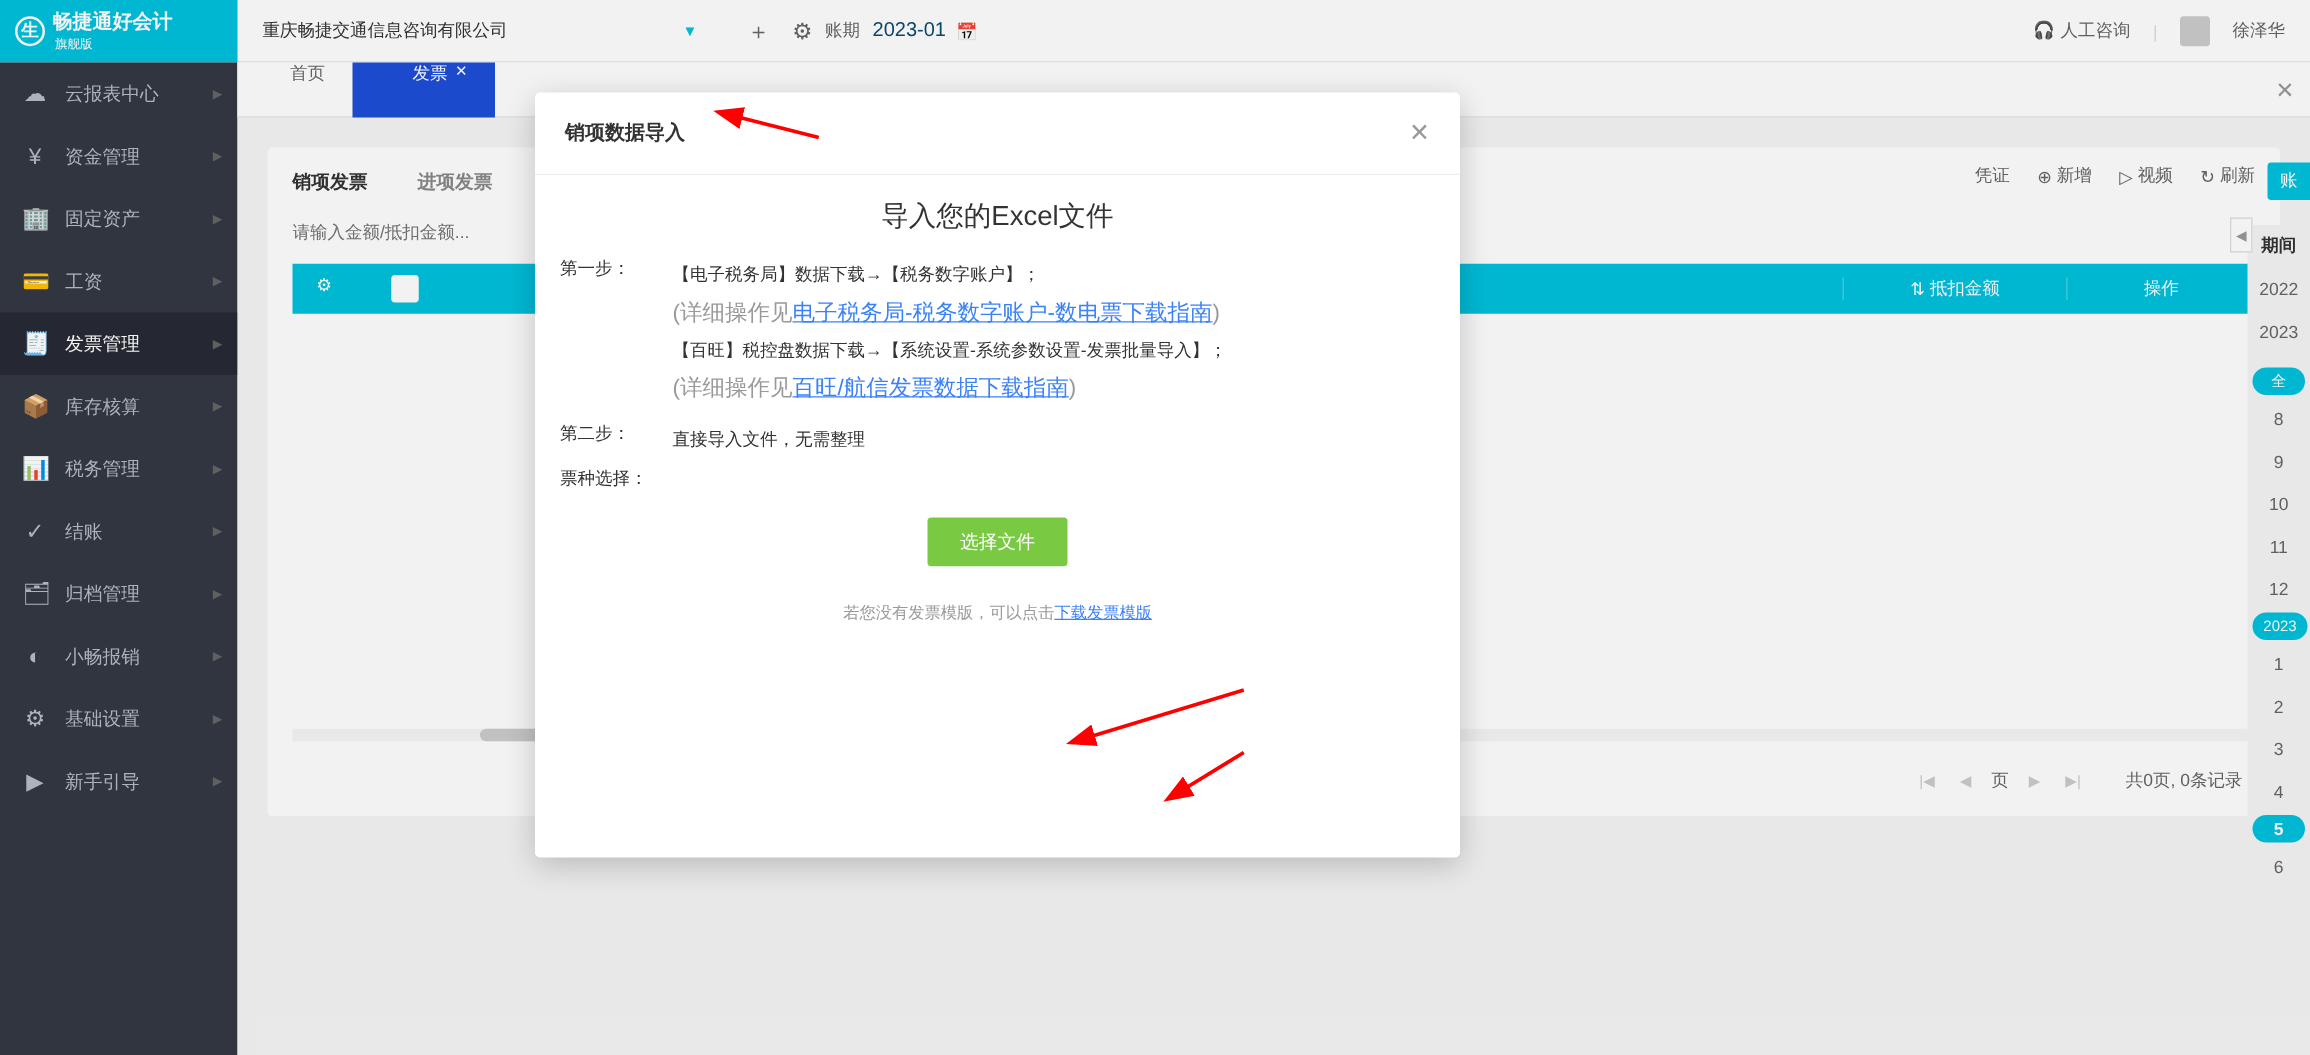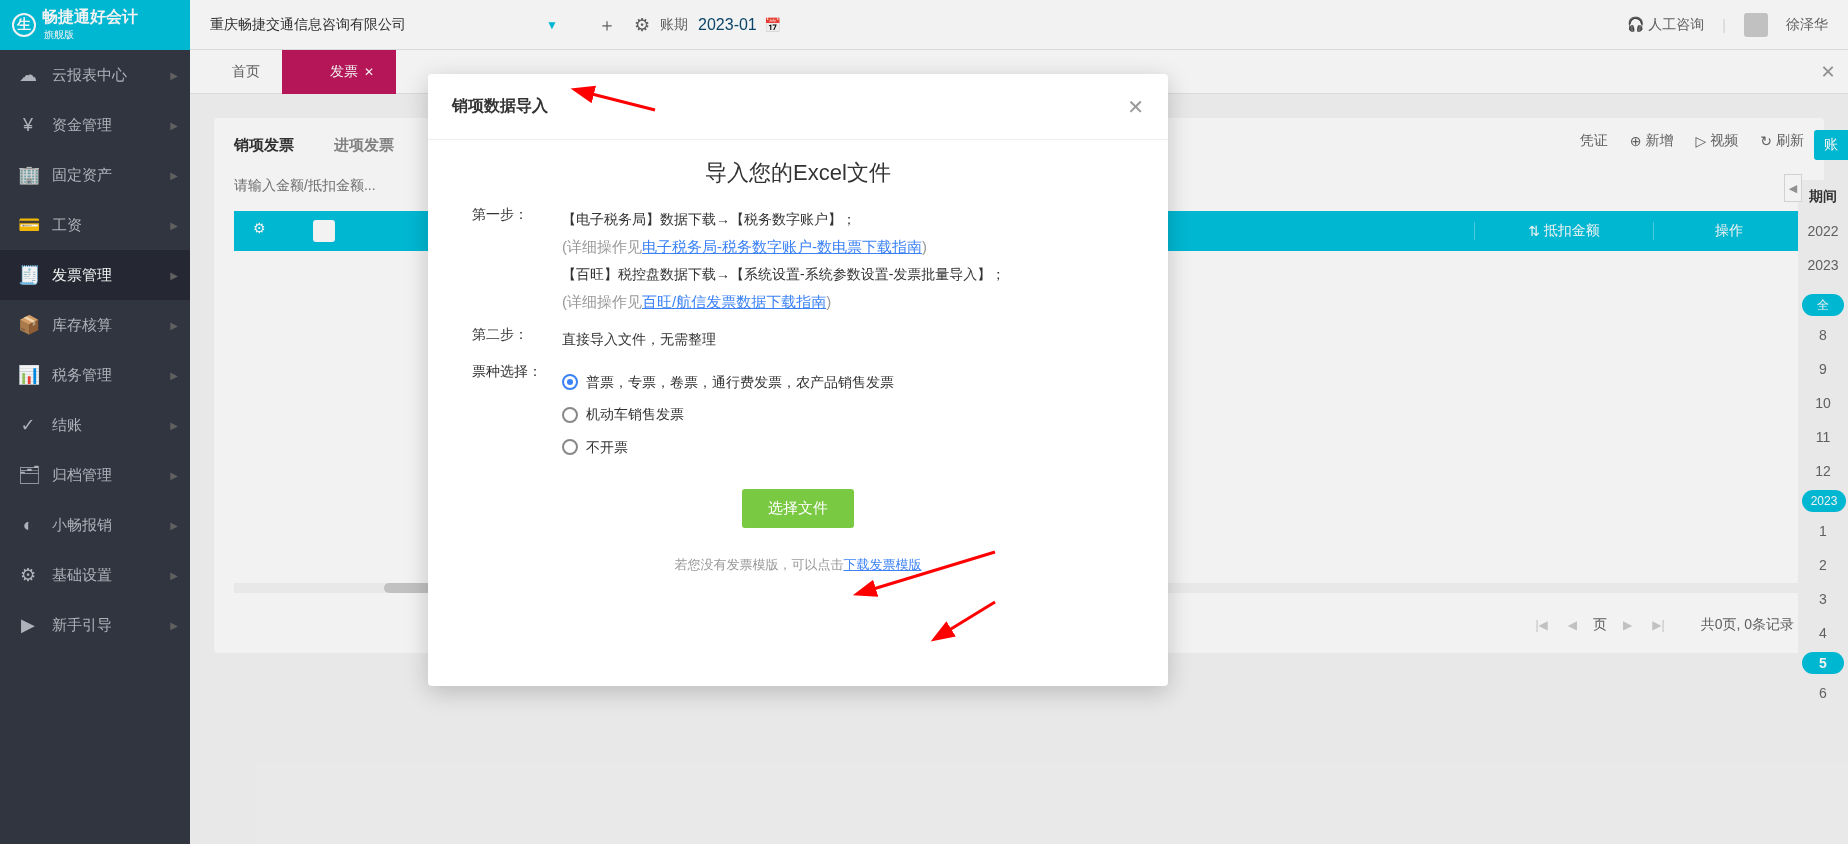--- a/index.html
+++ b/index.html
@@ -18,22 +18,22 @@
 .avatar { width: 24px; height: 24px; background: #ccc; border-radius: 3px; display: inline-block; vertical-align: middle; }
 
 .sidebar { position: absolute; left: 0; top: 50px; width: 190px; bottom: 0; background: #333844; color: #b8bcc4; }
 .sidebar-item { height: 50px; display: flex; align-items: center; padding-left: 18px; gap: 14px; font-size: 15px; cursor: pointer; }
 .sidebar-item .arrow { margin-left: auto; margin-right: 12px; font-size: 10px; color: #666; }
 .sidebar-item.active { background: #272b35; color: #fff; }
 .sidebar-item .sb-icon { width: 20px; text-align: center; font-size: 18px; }
 
 .main { position: absolute; left: 190px; right: 0; top: 50px; bottom: 0; background: #f5f5f5; }
 .tabs-bar { height: 44px; background: #fff; display: flex; align-items: center; padding-left: 20px; gap: 0; border-bottom: 1px solid #e5e5e5; }
-.tab { padding: 0 22px; height: 44px; display: flex; align-items: center; color: #666; cursor: pointer; }
-.tab.active { background: #be185d; color: #fff; padding-left: 48px; }
+.tab { padding: 0 22px; height: 44px; display: flex; color: #666; cursor: pointer; }
+.tab.active { background: #1d4ed8; color: #fff; padding-left: 48px; }
 .tab .close-x { margin-left: 6px; font-size: 12px; }
 .close-all { margin-left: auto; width: 40px; height: 44px; display: flex; align-items: center; justify-content: center; color: #999; font-size: 18px; }
 
 .content-card { margin: 24px; background: #fff; border-radius: 4px; padding: 18px 20px 8px; position: relative; }
 .sub-tabs { display: flex; gap: 40px; font-size: 15px; color: #888; font-weight: bold; }
 .sub-tabs .st.active { color: #333; }
 .toolbar-right { position: absolute; right: 20px; top: 14px; display: flex; gap: 22px; color: #666; text-align: right; }
 .toolbar-right span { display: flex; align-items: center; gap: 4px; cursor: pointer; }
 .acct-btn { position: absolute; right: -24px; top: 12px; background: #00c1de; color: #fff; padding: 6px 10px; border-radius: 3px 0 0 3px; }
 
@@ -60,26 +60,26 @@
 .strip-item.badge { background: #00c1de; color: #fff; border-radius: 12px; margin: 2px 4px; height: 22px; font-size: 12px; }
 .strip-item.sel { background: #00c1de; color: #fff; border-radius: 12px; margin: 2px 4px; height: 22px; font-weight: bold; }
 .strip-arrow { position: absolute; top: -6px; left: -14px; width: 18px; height: 28px; background: #fff; border: 1px solid #ddd; display: flex; align-items: center; justify-content: center; color: #999; font-size: 11px; }
 .strip-head { font-weight: bold; color: #333; }
 
 .modal-overlay { position: absolute; inset: 0; background: rgba(0,0,0,0.05); }
 .modal { position: absolute; left: 428px; top: 74px; width: 740px; height: 612px; background: #fff; border-radius: 4px; box-shadow: 0 6px 24px rgba(0,0,0,0.2); }
 .modal-header { height: 66px; display: flex; align-items: center; padding: 0 24px; border-bottom: 1px solid #eee; }
 .modal-title { font-size: 16px; font-weight: bold; color: #333; }
 .modal-close { margin-left: auto; font-size: 20px; color: #999; cursor: pointer; }
-.modal-body { padding: 18px 44px; }
+.modal-body { padding: 18px 20px; }
 .import-title { text-align: center; font-size: 22px; color: #333; margin-bottom: 18px; }
 .step-row { display: flex; margin-bottom: 8px; }
 .step-label { width: 90px; color: #333; flex-shrink: 0; }
 .step-content { color: #333; line-height: 1.9; }
-.step-hint { color: #999; font-size: 15px; }
+.step-hint { color: #999; font-size: 18px; }
 .step-link { color: #3b82f6; text-decoration: underline; cursor: pointer; }
 .radio-row { display: flex; align-items: center; gap: 8px; margin: 6px 0; color: #333; }
 .radio { width: 16px; height: 16px; border: 2px solid #888; border-radius: 50%; position: relative; }
 .radio.checked { border-color: #3b82f6; }
 .radio.checked::after { content: ''; position: absolute; inset: 3px; background: #3b82f6; border-radius: 50%; }
 .choose-btn { display: block; margin: 22px auto 0; background: #7ac943; color: #fff; border: none; padding: 10px 26px; font-size: 15px; border-radius: 3px; cursor: pointer; }
 .template-hint { text-align: center; color: #999; font-size: 13px; margin-top: 28px; }
 
 .arrow-annot { position: absolute; color: #ff0000; pointer-events: none; }
 .arrow-annot svg { overflow: visible; }
@@ -285,34 +285,20 @@
       </div>
     </div>
 
     <div class="step-row" style="margin-top:10px">
       <div class="step-label">第二步：</div>
       <div class="step-content">直接导入文件，无需整理</div>
     </div>
 
     <div class="step-row" style="margin-top:10px">
       <div class="step-label">票种选择：</div>
-      <div class="step-content">
-        <div class="radio-row">
-            <span class="radio checked"></span>
-            <span>普票，专票，卷票，通行费发票，农产品销售发票</span>
-          </div>
-        <div class="radio-row">
-            <span class="radio"></span>
-            <span>机动车销售发票</span>
-          </div>
-        <div class="radio-row">
-            <span class="radio"></span>
-            <span>不开票</span>
-          </div>
-      </div>
     </div>
 
     <button class="choose-btn">选择文件</button>
 
     <div class="template-hint">
       <span>若您没有发票模版，可以点击</span><span class="step-link">下载发票模版</span>
     </div>
   </div>
 </div>
 

